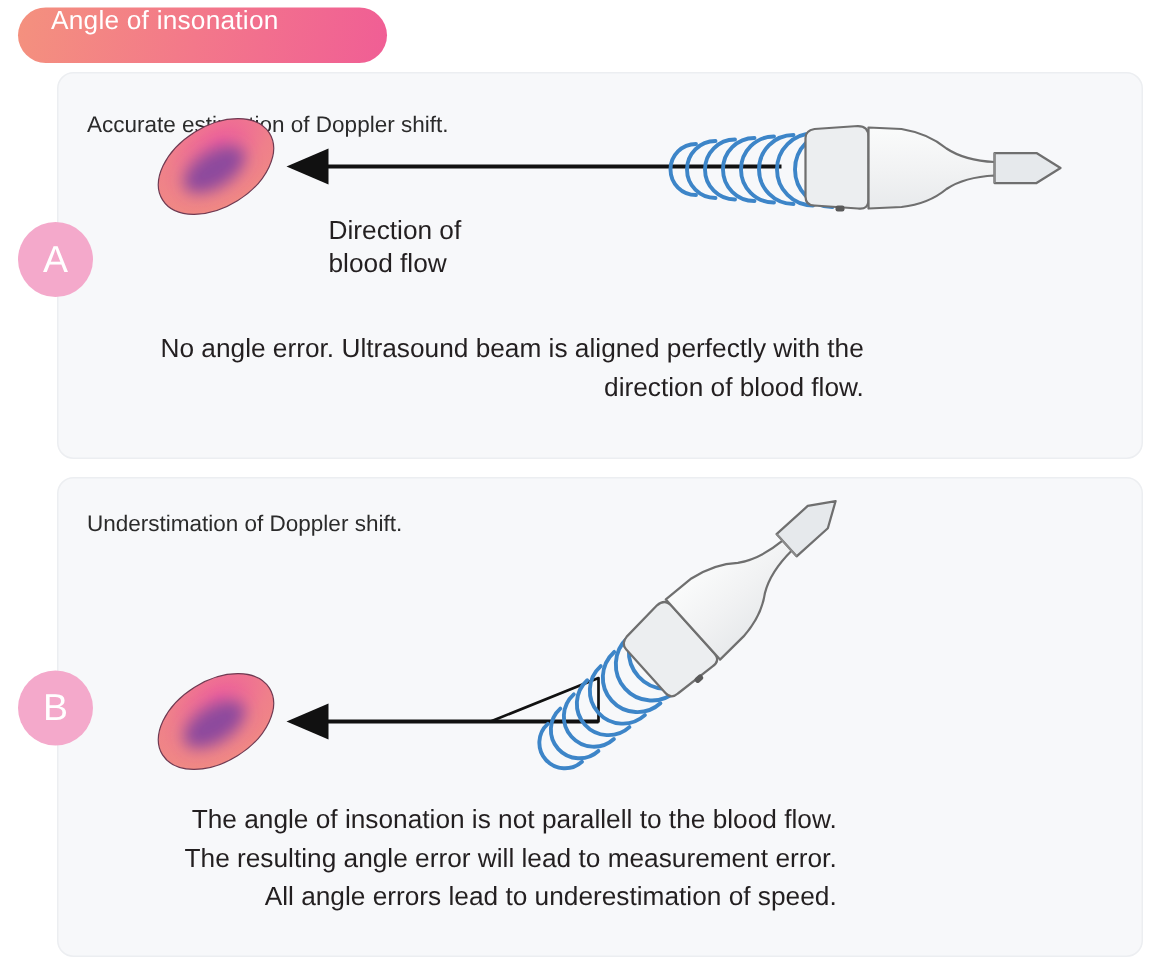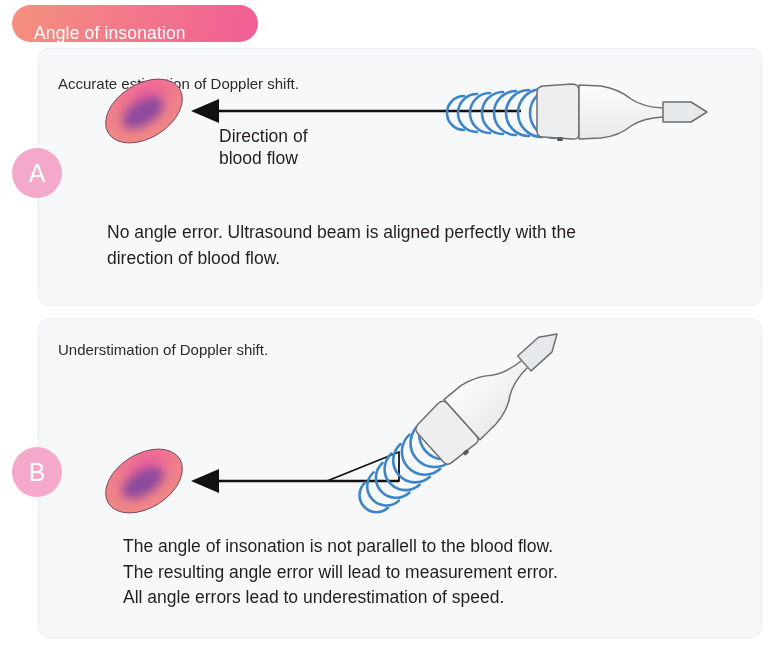--- a/index.html
+++ b/index.html
@@ -19,21 +19,21 @@
   
   .title-pill {
     position: absolute;
     left: 12px;
     top: 5px;
     width: 246px;
     height: 37px;
     border-radius: 19px;
     background: linear-gradient(100deg, #f4917e 0%, #f3788a 48%, #f05e95 100%);
     display: flex;
-    align-items: flex-end;
+    align-items: flex-start;
     box-sizing: border-box;
     padding-left: 22px;
   }
   .title-pill .title-text {
     color: #ffffff;
     font-size: 17.5px;
     letter-spacing: .15px;
     line-height: 1;
   }
 
@@ -59,20 +59,21 @@
   }
   #panel-a .panel-heading { top: 26px; }
   #panel-b .panel-heading { top: 22px; }
 
   .panel-body {
     position: absolute;
     font-size: 17.5px;
     line-height: 25.5px;
     color: #231f20;
     white-space: pre-line;
+    text-align: right;
   }
   #panel-a .panel-body { left: 68px; top: 171px; }
   #panel-b .panel-body { left: 84px; top: 215px; }
 
   
   .badge {
     position: absolute;
     width: 50px;
     height: 50px;
     border-radius: 50%;
@@ -99,21 +100,21 @@
   }
   .scene svg { display: block; }
 
   .flow-label {
     position: absolute;
     font-size: 17.5px;
     line-height: 22px;
     color: #231f20;
     white-space: pre-line;
   }
-  #flow-label-a { left: 180px; top: 76px; }
+  #flow-label-a { left: 180px; top: 93px; }
 </style>
 </head>
 <body>
 
 <div class="title-pill">
   <span class="title-text">Angle of insonation</span>
 </div>
 
 <div class="panel" id="panel-a">
 

